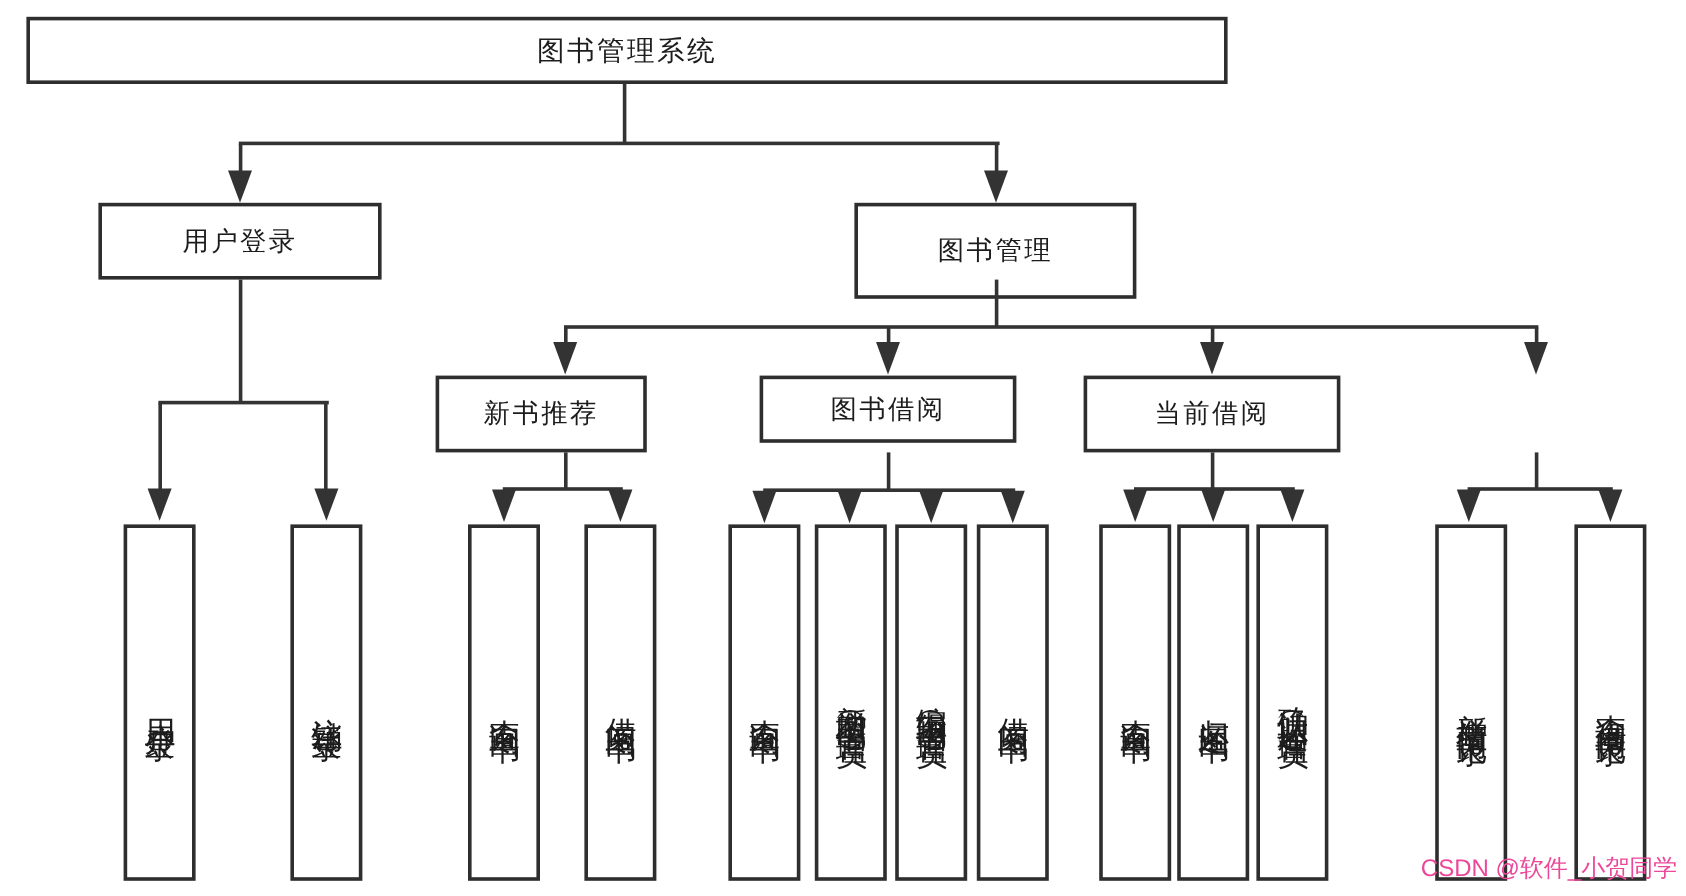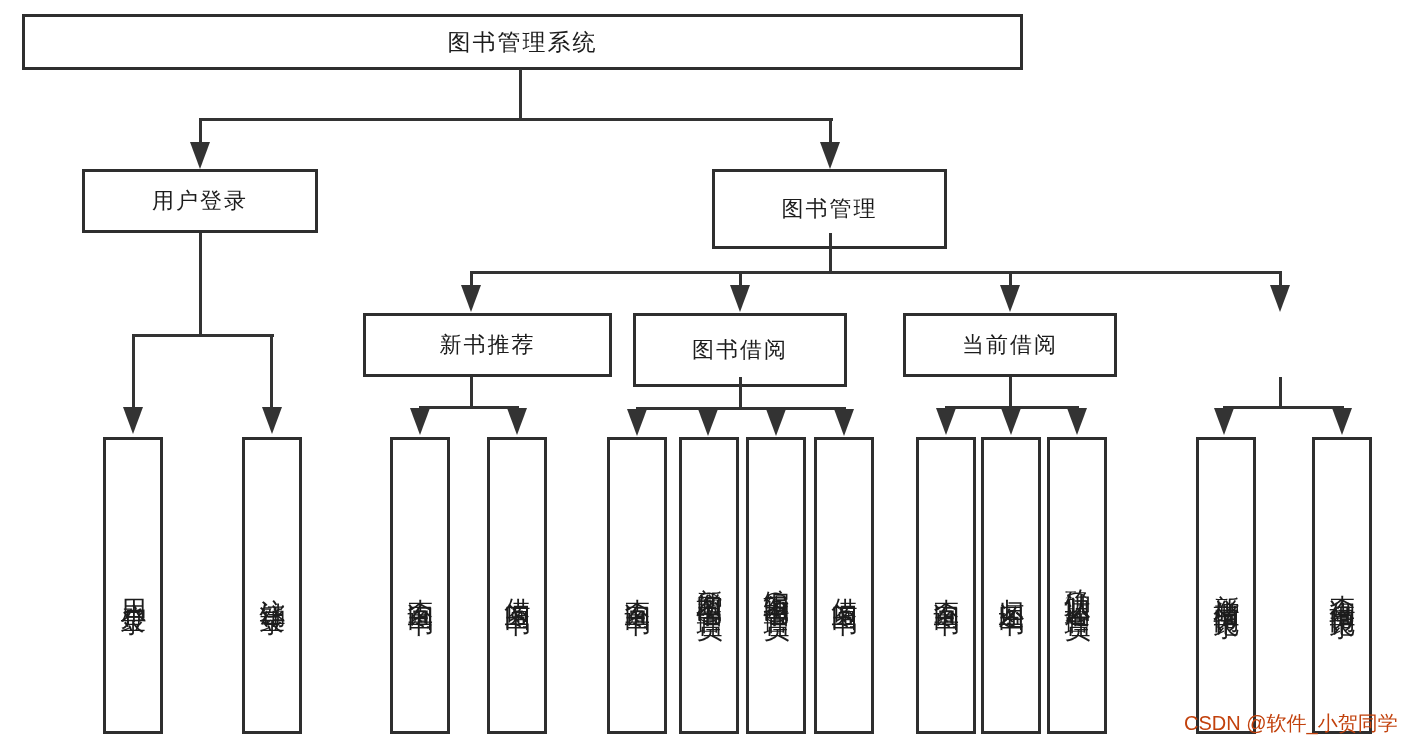--- a/index.html
+++ b/index.html
@@ -34,21 +34,21 @@
     position:absolute;
     width:0; height:0;
     border-left:10px solid transparent;
     border-right:10px solid transparent;
     border-top:27px solid #333333;
   }
   .watermark {
     position:absolute;
     left:1184px; top:710px;
     font-size:20px;
-    color:#c2410c;
+    color:#ec4899;
     white-space:nowrap;
     z-index:5;
   }
 </style>
 </head>
 <body>
 
 <div class="canvas">
 
   <div class="box" style="left:22px; top:14px; width:1001px; height:56px;justify-content:center;">
@@ -80,24 +80,24 @@
   <div class="ln" style="left:470px; top:271px; width:812px; height:3px;"></div>
   <div class="ln" style="left:470px; top:273px; width:3px; height:13px;"></div>
   <div class="arrow" style="left:461px; top:285px;"></div>
   <div class="ln" style="left:739px; top:273px; width:3px; height:13px;"></div>
   <div class="arrow" style="left:730px; top:285px;"></div>
   <div class="ln" style="left:1009px; top:273px; width:3px; height:13px;"></div>
   <div class="arrow" style="left:1000px; top:285px;"></div>
   <div class="ln" style="left:1279px; top:273px; width:3px; height:13px;"></div>
   <div class="arrow" style="left:1270px; top:285px;"></div>
 
-  <div class="box" style="left:363px; top:313px; width:249px; height:64px;">
+  <div class="box" style="left:363px; top:313px; width:176px; height:64px;">
     <span class="hlabel">新书推荐</span>
   </div>
-  <div class="box" style="left:633px; top:313px; width:214px; height:74px;">
+  <div class="box" style="left:633px; top:313px; width:214px; height:56px;">
     <span class="hlabel">图书借阅</span>
   </div>
   <div class="box" style="left:903px; top:313px; width:214px; height:64px;justify-content:center;">
     <span class="hlabel">当前借阅</span>
   </div>
 
   <div class="ln" style="left:470px; top:377px; width:3px; height:31px;"></div>
   <div class="ln" style="left:419px; top:406px; width:100px; height:3px;"></div>
   <div class="arrow" style="left:410px; top:408px;"></div>
   <div class="arrow" style="left:507px; top:408px;"></div>

